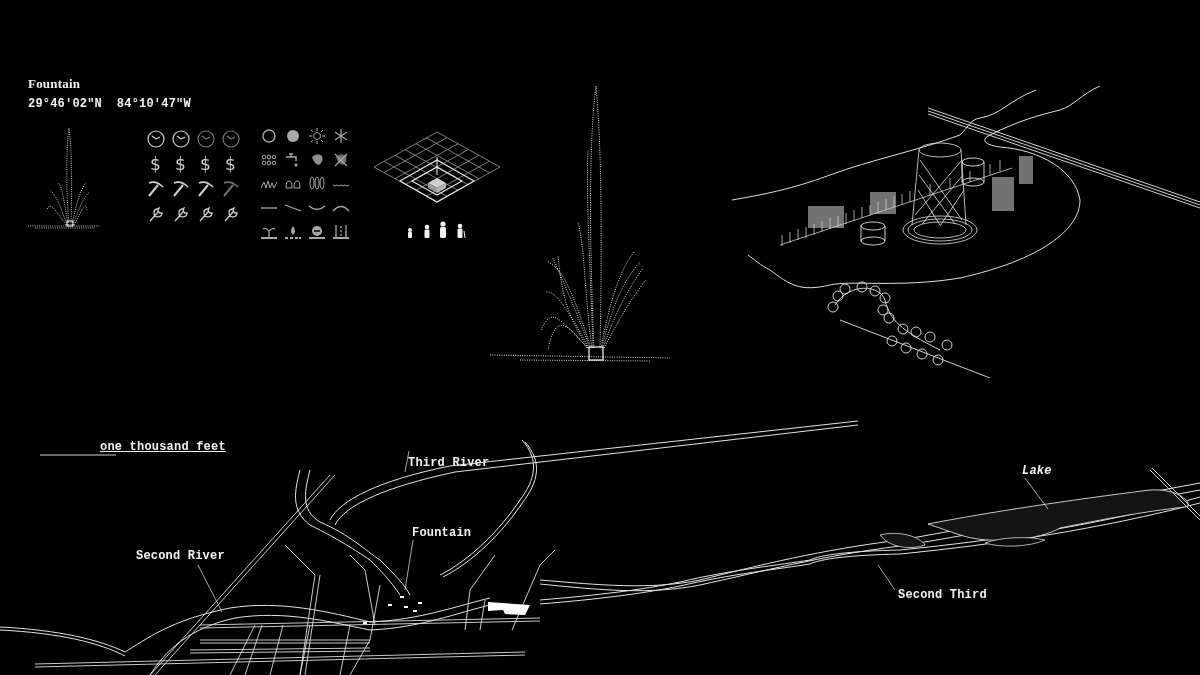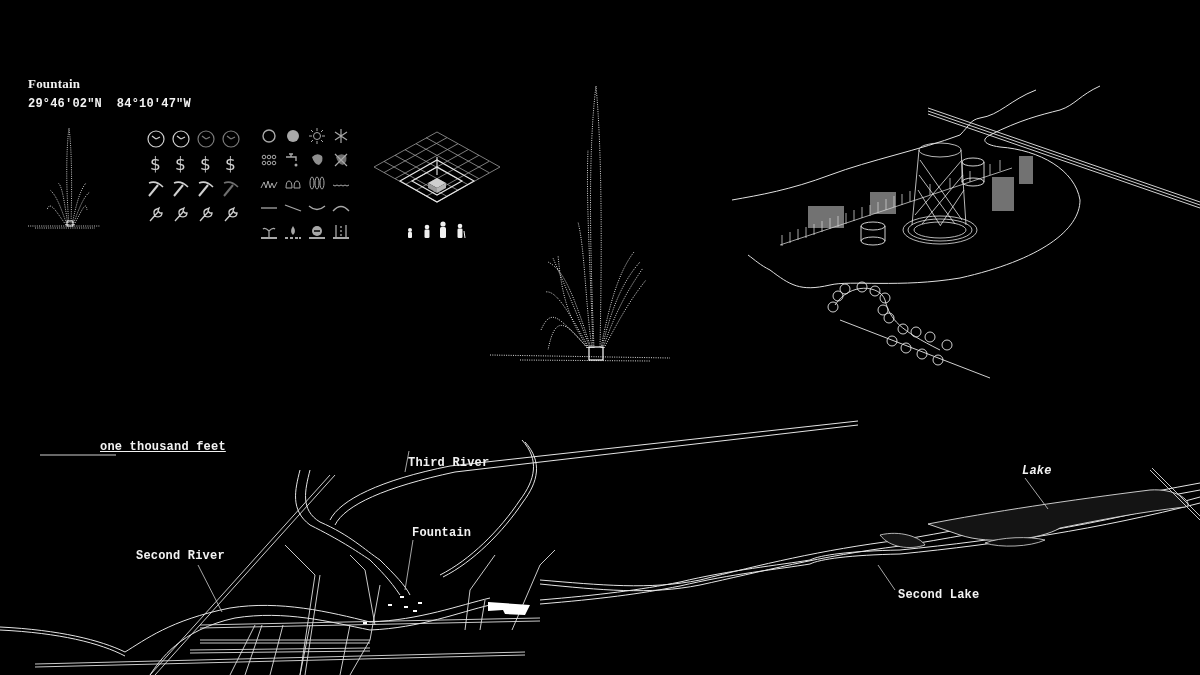--- a/index.html
+++ b/index.html
@@ -433,13 +433,13 @@
     <path d="M1025 478 L1048 509"></path>
     <path d="M878 565 L895 590"></path>
   </g>
 </svg>
 
 <div class="label" style="left:100px; top:440px;text-decoration:underline;">one thousand feet</div>
 <div class="label" style="left:408px; top:456px;">Third River</div>
 <div class="label" style="left:412px; top:526px;">Fountain</div>
 <div class="label" style="left:136px; top:549px;">Second River</div>
 <div class="label" style="left:1022px; top:464px;font-style:italic;">Lake</div>
-<div class="label" style="left:898px; top:588px;">Second Lake</div>
+<div class="label" style="left:898px; top:588px;">Second Third</div>
 
 </body></html>

